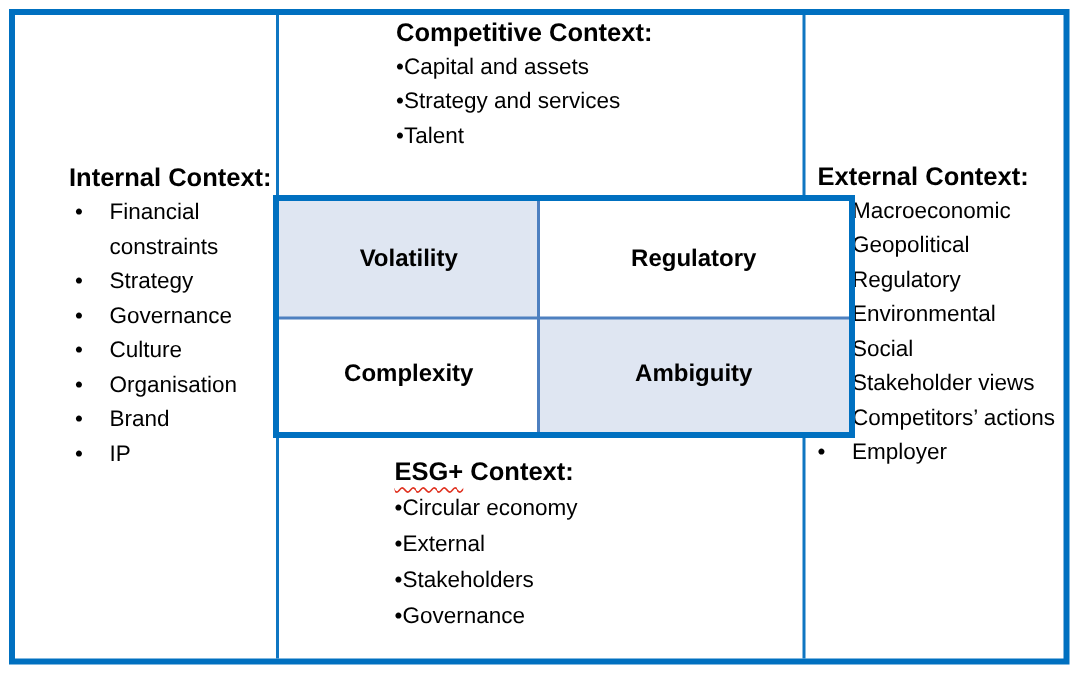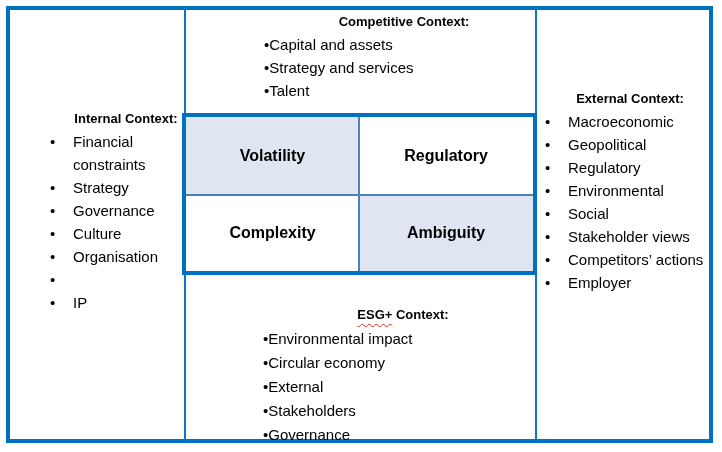--- a/index.html
+++ b/index.html
@@ -25,24 +25,24 @@
     top: 10px;
     height: 429px;
     width: 2px;
     background: #0f76c2;
   }
   .vdiv-left  { left: 184px; }
   .vdiv-right { left: 535px; }
 
   
   .block { position: absolute; font-size: 15px; line-height: 23px; }
-  .h { font-weight: bold; font-size: 13px; white-space: nowrap; text-align: center; }
+  .h { font-weight: bold; font-size: 17px; white-space: nowrap; }
   .block-internal    { left: 18px;  top: 107px; width: 160px; margin-left: 28px; }
   .block-competitive { left: 264px; top: 10px;  width: 280px; }
-  .block-external    { left: 545px; top: 87px;  width: 170px; }
+  .block-external    { left: 545px; top: 106px;  width: 170px; }
   .block-esg         { left: 263px; top: 303px; width: 280px; line-height: 24px; }
 
   
   .li { display: flex; align-items: flex-start; }
   .li .bullet-wide   { flex: none; width: 27px; padding-left: 4px; box-sizing: border-box; }
   .li .bullet-narrow { flex: none; width: 23px; }
   .li .txt { flex: 1 1 auto; }
 
   
   .li-tight { display: block; }
@@ -50,22 +50,22 @@
   .squiggle {
     text-decoration: underline wavy #e0301e;
     text-decoration-thickness: 1px;
     text-underline-offset: 4px;
     text-decoration-skip-ink: none;
   }
 
   
   .matrix {
     position: absolute;
-    left: 182px; top: 113px;
-    width: 355px; height: 162px;
+    left: 182px; top: 130px;
+    width: 388px; height: 162px;
     border: 4px solid #0070c0;
     box-sizing: border-box;
     background: #ffffff;
   }
   .matrix-grid {
     position: relative;
     width: 100%; height: 100%;
     display: grid;
     grid-template-columns: 173px 1fr;
     grid-template-rows: 78px 1fr;
@@ -118,20 +118,21 @@
     <div class="li">
       <span class="bullet-wide">•</span>
       <span class="txt">Culture</span>
     </div>
     <div class="li">
       <span class="bullet-wide">•</span>
       <span class="txt">Organisation</span>
     </div>
     <div class="li">
       <span class="bullet-wide">•</span>
+      <span class="txt">Brand</span>
     </div>
     <div class="li">
       <span class="bullet-wide">•</span>
       <span class="txt">IP</span>
     </div>
   </div>
 
   <div class="block block-competitive">
     <div class="h">Competitive Context:</div>
     <div class="li-tight"><span>•</span><span>Capital and assets</span></div>
@@ -170,21 +171,20 @@
       <span class="txt">Competitors’ actions</span>
     </div>
     <div class="li">
       <span class="bullet-narrow">•</span>
       <span class="txt">Employer</span>
     </div>
   </div>
 
   <div class="block block-esg">
     <div class="h"><span class="squiggle">ESG+</span><span> Context:</span></div>
-    <div class="li-tight"><span>•</span><span>Environmental impact</span></div>
     <div class="li-tight"><span>•</span><span>Circular economy</span></div>
     <div class="li-tight"><span>•</span><span>External</span></div>
     <div class="li-tight"><span>•</span><span>Stakeholders</span></div>
     <div class="li-tight"><span>•</span><span>Governance</span></div>
   </div>
 
   <div class="matrix">
     <div class="matrix-grid">
       <div class="cell cell-filled">
         <span>Volatility</span>

